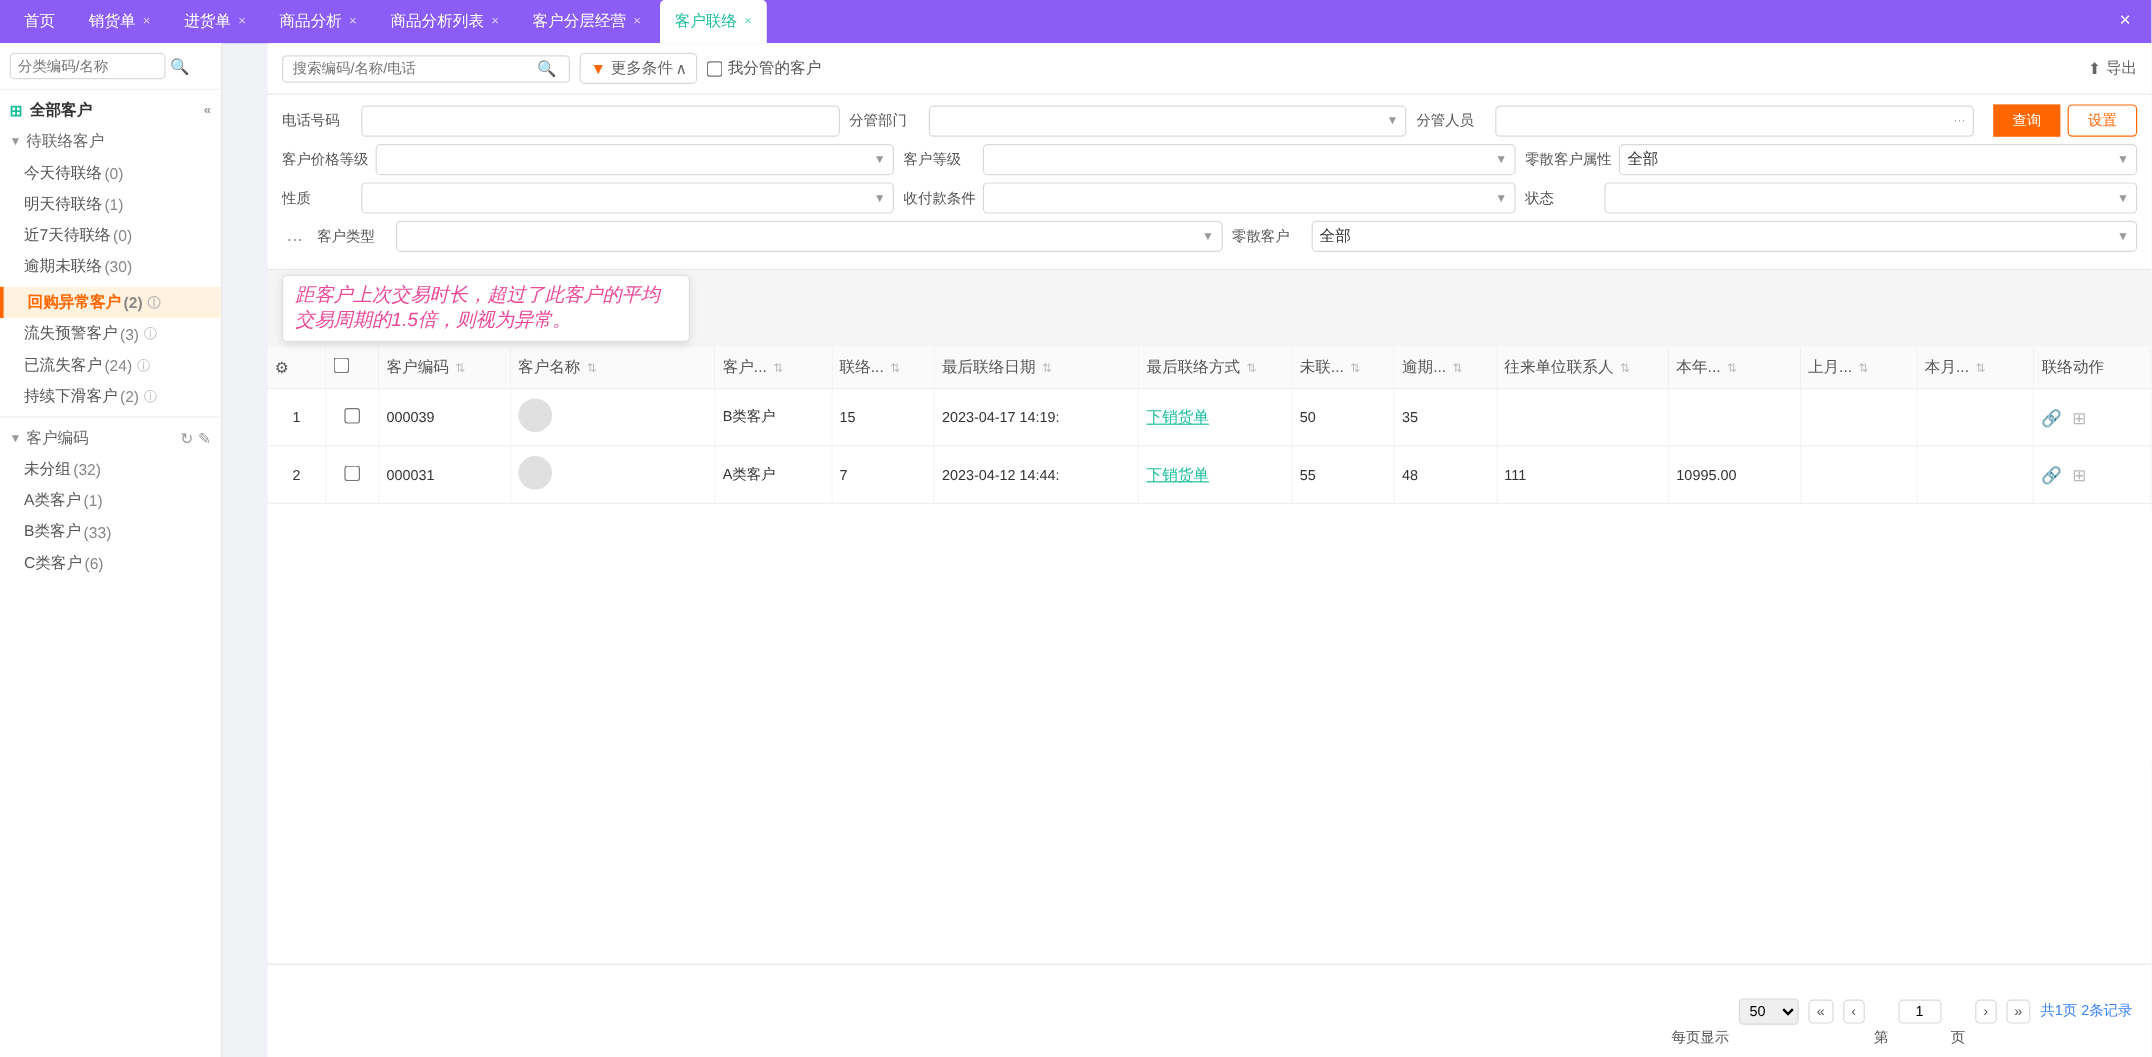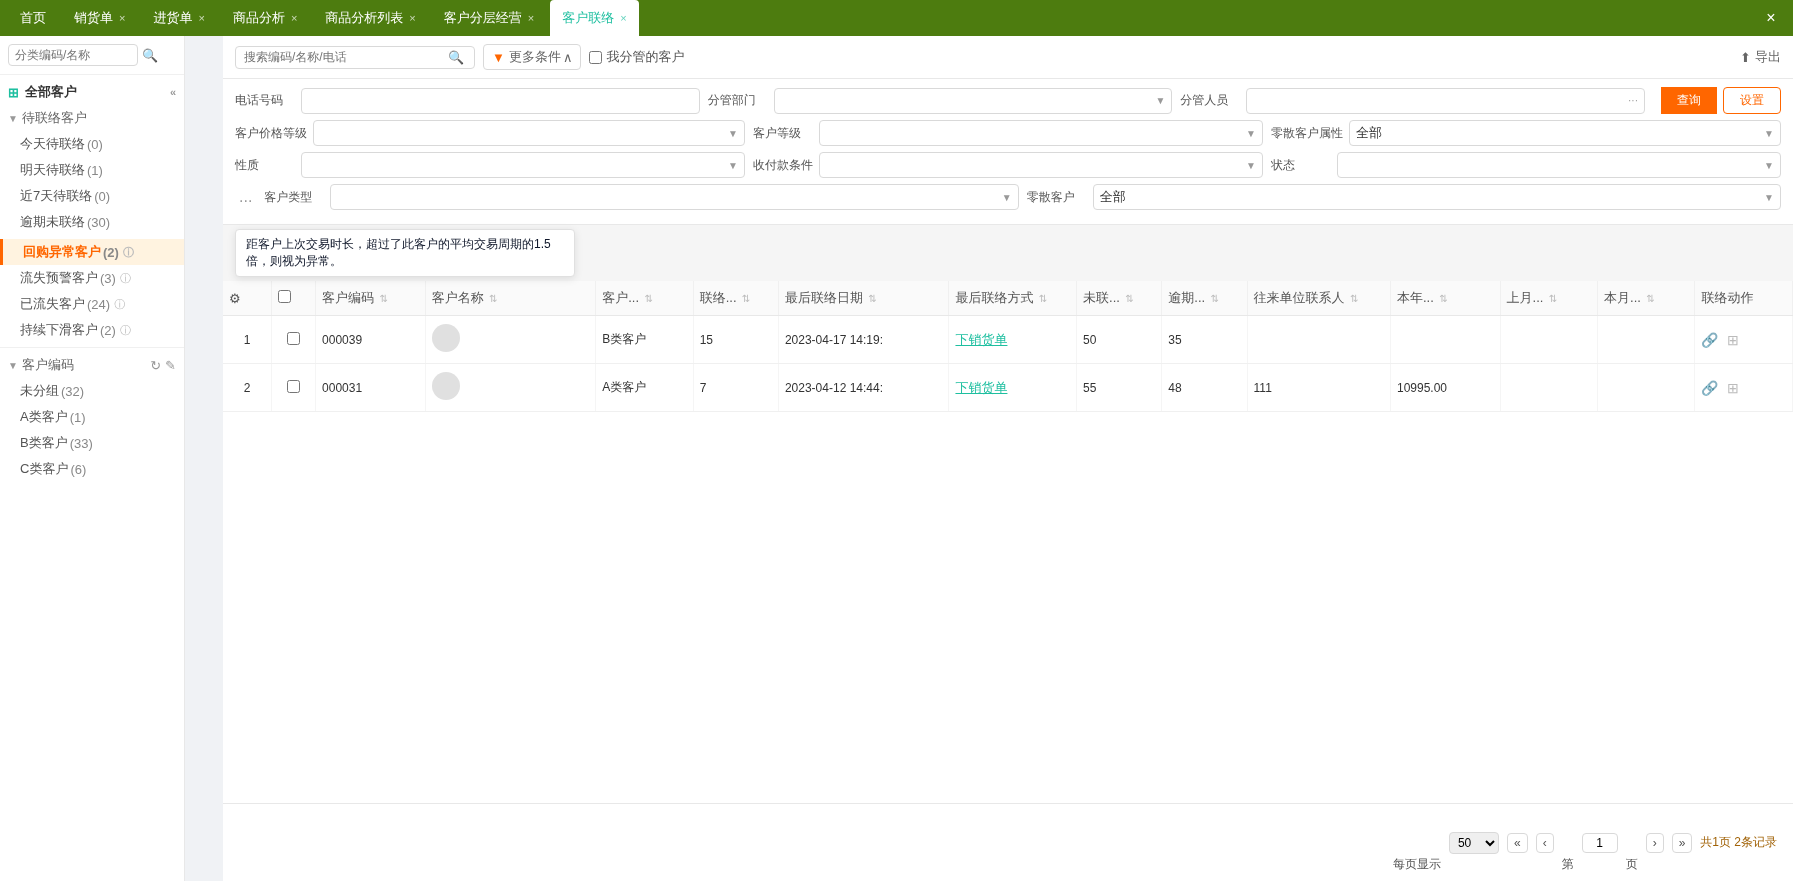--- a/index.html
+++ b/index.html
@@ -1,21 +1,21 @@
 <!DOCTYPE html>
 <html><head>
   <meta charset="utf-8">
   <style>
     * { box-sizing: border-box; margin: 0; padding: 0; font-family: 'Microsoft YaHei', Arial, sans-serif; font-size: 13px; }
     body { background: #f0f2f5; width: 1793px; min-height: 881px; overflow-x: hidden; }
 
     
     .top-nav {
       display: flex; align-items: center;
-      background: #4d7c0f; height: 36px; padding: 16px 8px;
+      background: #8b5cf6; height: 36px; padding: 16px 8px;
       color: #fff; gap: 4px;
     }
     .top-nav .nav-item {
       padding: 0 12px; height: 36px; display: flex; align-items: center; cursor: pointer;
       color: #fff; font-size: 13px; white-space: nowrap;
     }
     .top-nav .nav-item.active {
       background: #fff; color: #1ebfa0; border-radius: 4px 4px 0 0;
     }
     .top-nav .nav-item .close-x {
@@ -193,21 +193,21 @@
       font-size: 12px; width: 50px;
     }
     .page-btn {
       border: 1px solid #d9d9d9; background: #fff; border-radius: 4px;
       padding: 2px 6px; cursor: pointer; font-size: 12px; color: #555;
     }
     .page-input {
       border: 1px solid #d9d9d9; border-radius: 4px; padding: 2px 4px;
       font-size: 12px; width: 36px; text-align: center;
     }
-    .total-label { font-size: 12px; color: #a16207; }
+    .total-label { font-size: 12px; color: #3b82f6; }
 
     
     .table-area::-webkit-scrollbar { height: 8px; width: 8px; }
     .table-area::-webkit-scrollbar-thumb { background: #ddd; border-radius: 4px; }
 
     
     .tooltip-box {
       position: absolute; top: 228px; left: 12px;
       background: #fff; border: 1px solid #e0e0e0; border-radius: 4px;
       padding: 8px 12px; font-size: 12px; color: #555;
@@ -449,21 +449,21 @@
         <div class="filter-item">
           <label>零散客户</label>
           <div class="filter-select">
             <span>全部</span>
             <span class="arrow">▼</span>
           </div>
         </div>
       </div>
     </div>
 
-    <div class="tooltip-box" style="position:relative; margin: 4px 12px; top:auto; left:auto; background:#fff; border:1px solid #e0e0e0; border-radius:4px; padding:6px 10px; font-size:12px; color:#0f172a; box-shadow:0 2px 8px rgba(0,0,0,0.1); max-width:340px; display:inline-block;">距客户上次交易时长，超过了此客户的平均交易周期的1.5倍，则视为异常。</div>
+    <div class="tooltip-box" style="position:relative; margin: 4px 12px; top:auto; left:auto; background:#fff; border:1px solid #e0e0e0; border-radius:4px; padding:6px 10px; font-size:16px; color:#ec4899; box-shadow:0 2px 8px rgba(0,0,0,0.1); max-width:340px; display:inline-block;font-style:italic;">距客户上次交易时长，超过了此客户的平均交易周期的1.5倍，则视为异常。</div>
 
     <div class="table-area">
       <table class="data-table">
         <thead>
           <tr>
             <th class="col-num">
               <span>⚙</span>
             </th>
             <th class="col-check">
               <input type="checkbox" style="">

